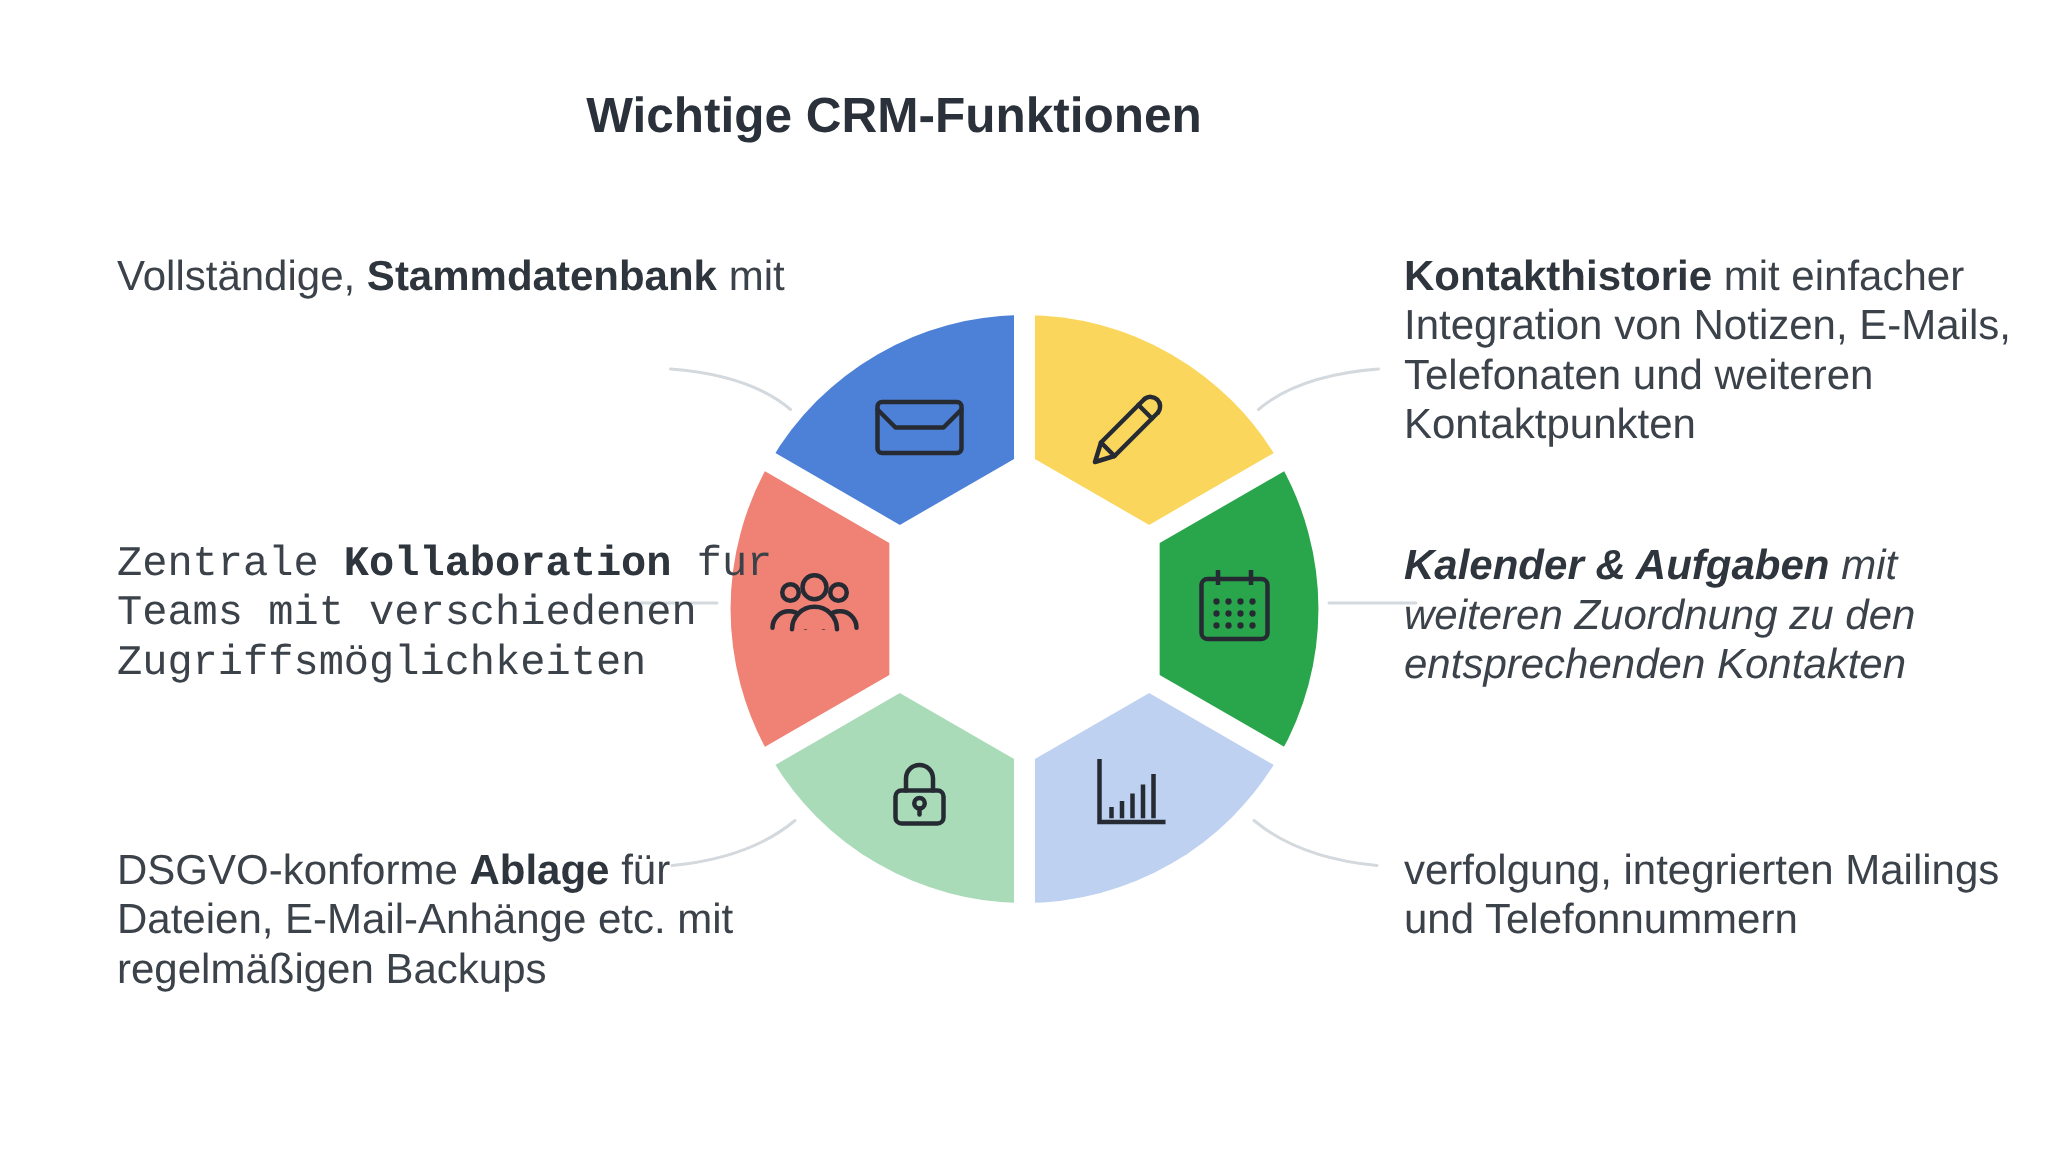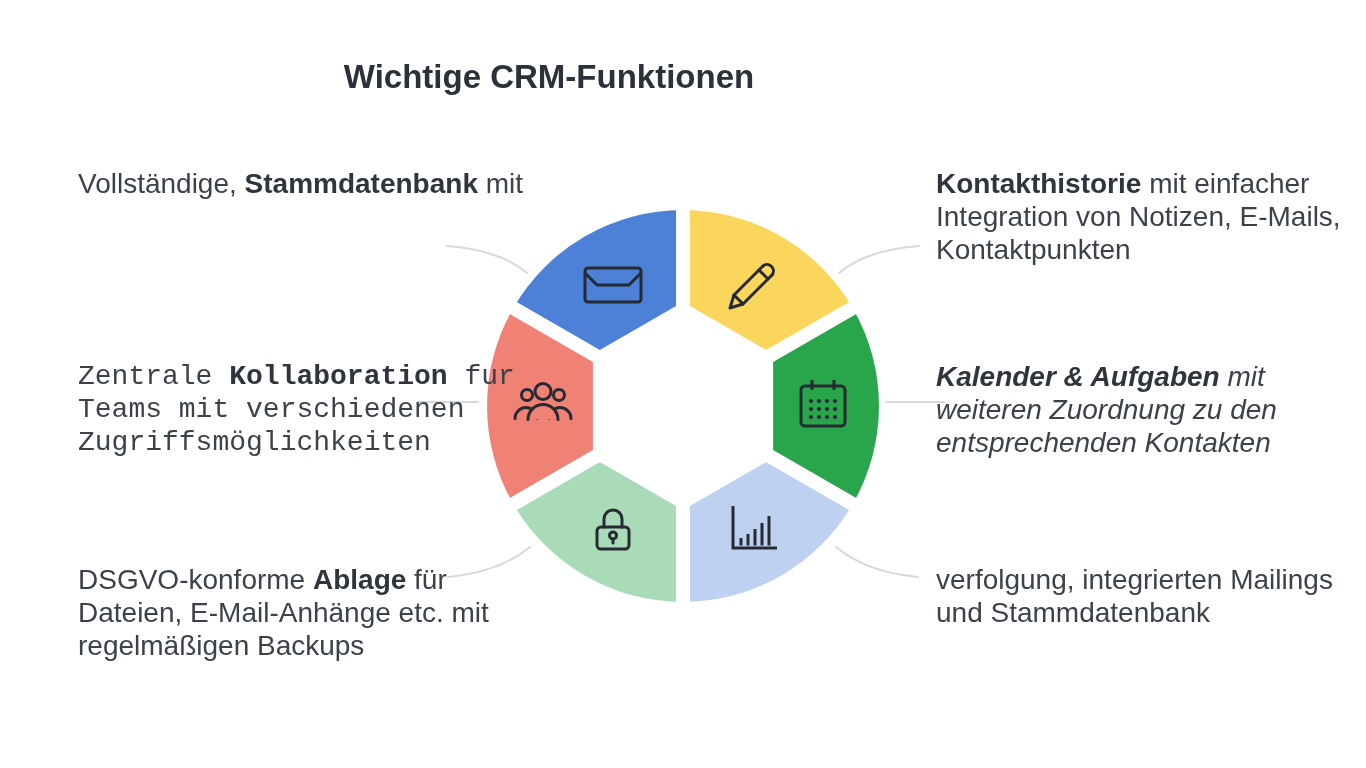--- a/index.html
+++ b/index.html
@@ -5,20 +5,21 @@
   html,body{margin:0;padding:0;}
   body{
     width:1366px;height:768px;position:relative;overflow:hidden;
     background:#ffffff;
     font-family:"Liberation Sans","DejaVu Sans",sans-serif;
   }
   .title{
     position:absolute;left:0;top:58px;width:1098px;margin:0;
     text-align:center;font-size:33px;font-weight:700;color:#2b313a;
     letter-spacing:0;
+    padding-left:47px;
   }
   .wheel-svg{position:absolute;left:0;top:0;}
   .tblock{position:absolute;font-size:28px;line-height:33px;color:#3c424a;}
   .tblock .ln{white-space:nowrap;}
   .tblock b{font-weight:700;color:#2f353d;}
   .t-left{left:78px;text-align:left;}
   .t-right{left:936px;text-align:left;}
   .seg{stroke:none;}
   .gapline{stroke:#ffffff;stroke-width:14;stroke-linecap:butt;fill:none;}
   .conn{stroke:#d4d9de;stroke-width:2;fill:none;stroke-linecap:round;}
@@ -102,20 +103,21 @@
   </g>
 </svg>
 
 <div class="tblock t-left" style="top:167px;">
   <div class="ln"><span>Vollständige, </span><b>Stammdatenbank</b><span> mit</span></div>
 </div>
 
 <div class="tblock t-right" style="top:167px;">
   <div class="ln"><b>Kontakthistorie</b><span> mit einfacher</span></div>
   <div class="ln"><span>Integration von Notizen, E-Mails,</span></div>
+  <div class="ln"><span>Telefonaten und weiteren</span></div>
   <div class="ln"><span>Kontaktpunkten</span></div>
 </div>
 
 <div class="tblock t-left" style="top:360px;font-family:Liberation Mono, monospace;">
   <div class="ln"><span>Zentrale </span><b>Kollaboration</b><span> fur</span></div>
   <div class="ln"><span>Teams mit verschiedenen</span></div>
   <div class="ln"><span>Zugriffsmöglichkeiten</span></div>
 </div>
 
 <div class="tblock t-right" style="top:360px;font-style:italic;">
@@ -125,14 +127,14 @@
 </div>
 
 <div class="tblock t-left" style="top:563px;">
   <div class="ln"><span>DSGVO-konforme </span><b>Ablage</b><span> für</span></div>
   <div class="ln"><span>Dateien, E-Mail-Anhänge etc. mit</span></div>
   <div class="ln"><span>regelmäßigen Backups</span></div>
 </div>
 
 <div class="tblock t-right" style="top:563px;">
   <div class="ln"><span>verfolgung, integrierten Mailings</span></div>
-  <div class="ln"><span>und Stammdatenbank</span></div>
+  <div class="ln"><span>und Telefonnummern</span></div>
 </div>
 
 </body></html>

